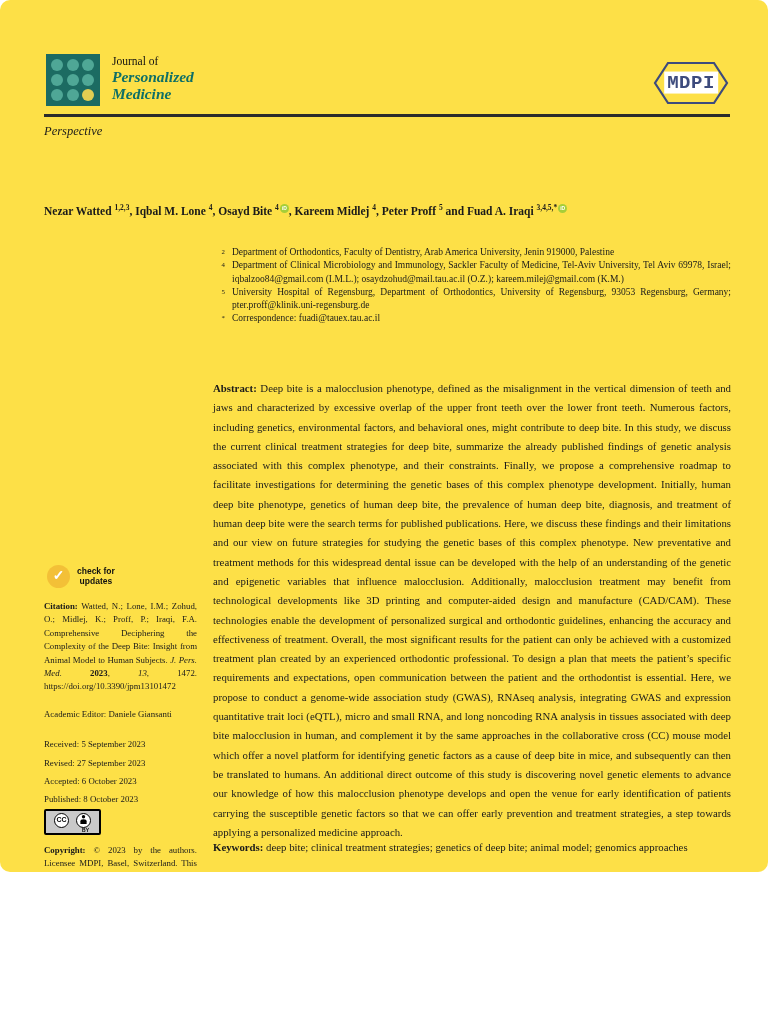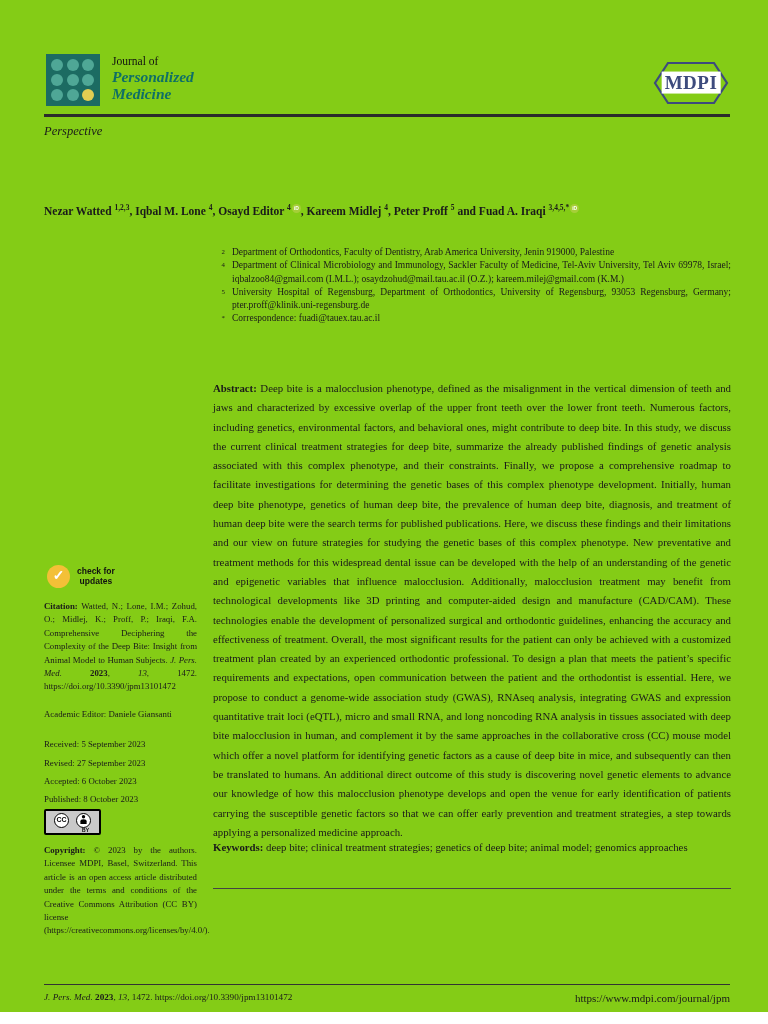--- a/index.html
+++ b/index.html
@@ -7,40 +7,40 @@
     --brand_teal_circle:#4fa796;
     --brand_yellow_circle:#e2ce52;
     --journal_text_teal:#0f6f66;
     --mdpi_navy:#3d4b7d;
     --orcid_green:#a6ce39;
     --check_updates_yellow:#f3c037;
     --ink:#1a1a1a;
   }
   html,body{margin:0;padding:0;background:#ffffff;}
   .page{
-    position:relative;width:768px;height:1012px;background:#84cc16;overflow:hidden;
-    font-family:"Liberation Serif",serif;color:var(--ink);
+    position:relative;width:768px;height:872px;background:#fde047;overflow:hidden;
+    font-family:"Liberation Serif",serif;color:var(--ink);border-radius:10px;
   }
   
   .logo-square{
     position:absolute;left:46px;top:54px;width:54px;height:52px;
     background:var(--brand_teal_dark);
     display:grid;grid-template-columns:repeat(3,1fr);grid-template-rows:repeat(3,1fr);
     padding:5px;box-sizing:border-box;gap:3px;
   }
   .logo-square i{display:block;width:12px;height:12px;border-radius:50%;background:var(--brand_teal_circle);}
   .logo-square i.yellow{background:var(--brand_yellow_circle);}
   .journal-text{position:absolute;left:112px;top:55px;line-height:1.1;}
   .journal-text .j1{font-size:11.5px;color:#111;}
   .journal-text .j2{font-size:15.5px;font-weight:bold;font-style:italic;color:var(--journal_text_teal);line-height:1.15;}
   .mdpi-logo{position:absolute;left:652px;top:60px;width:78px;height:46px;}
   .mdpi-logo svg{position:absolute;left:0;top:0;}
   .mdpi-logo .word{
     position:absolute;left:50%;top:50%;transform:translate(-50%,-52%);
-    font-family:Liberation Serif, serif;font-weight:bold;font-size:19px;
+    font-family:Liberation Mono, monospace;font-weight:bold;font-size:19px;
     color:var(--mdpi_navy);background:#fff;padding:0 3px;letter-spacing:.5px;
   }
   .header-rule{position:absolute;left:44px;top:114px;width:686px;height:2.5px;background:#2b2b2b;}
   
   .article-type{position:absolute;left:44px;top:124px;font-style:italic;font-size:12.5px;}
   .title{
     position:absolute;left:44px;top:139px;width:690px;
     font-size:22px;font-weight:bold;line-height:26.5px;color:#0d0d0d;letter-spacing:-.1px;
   }
   .authors{
@@ -131,21 +131,21 @@
   </div>
   <div class="mdpi-logo">
     <svg width="78" height="46" viewBox="0 0 78 46">
       <polygon points="16,3 62,3 75,23 62,43 16,43 3,23" fill="none" stroke="#3d4b7d" stroke-width="2.2"></polygon>
     </svg>
     <span class="word">MDPI</span>
   </div>
   <div class="header-rule"></div>
 
   <div class="article-type">Perspective</div>
-  <div class="authors"><span>Nezar Watted </span><sup>1,2,3</sup>, <span>Iqbal M. Lone </span><sup>4</sup>, <span>Osayd Editor </span><sup>4</sup><span class="orcid">iD</span>, <span>Kareem Midlej </span><sup>4</sup>, <span>Peter Proff </span><sup>5</sup> and <span>Fuad A. Iraqi </span><sup>3,4,5,*</sup><span class="orcid">iD</span></div>
+  <div class="authors"><span>Nezar Watted </span><sup>1,2,3</sup>, <span>Iqbal M. Lone </span><sup>4</sup>, <span>Osayd Bite </span><sup>4</sup><span class="orcid">iD</span>, <span>Kareem Midlej </span><sup>4</sup>, <span>Peter Proff </span><sup>5</sup> and <span>Fuad A. Iraqi </span><sup>3,4,5,*</sup><span class="orcid">iD</span></div>
 
   <div class="affiliations">
       <div class="aff-row">
         <span class="aff-marker">2</span>
         <span class="aff-text">Department of Orthodontics, Faculty of Dentistry, Arab America University, Jenin 919000, Palestine</span>
       </div>
       <div class="aff-row">
         <span class="aff-marker">4</span>
         <span class="aff-text">Department of Clinical Microbiology and Immunology, Sackler Faculty of Medicine, Tel-Aviv University, Tel Aviv 69978, Israel; iqbalzoo84@gmail.com (I.M.L.); osaydzohud@mail.tau.ac.il (O.Z.); kareem.milej@gmail.com (K.M.)</span>
       </div>

